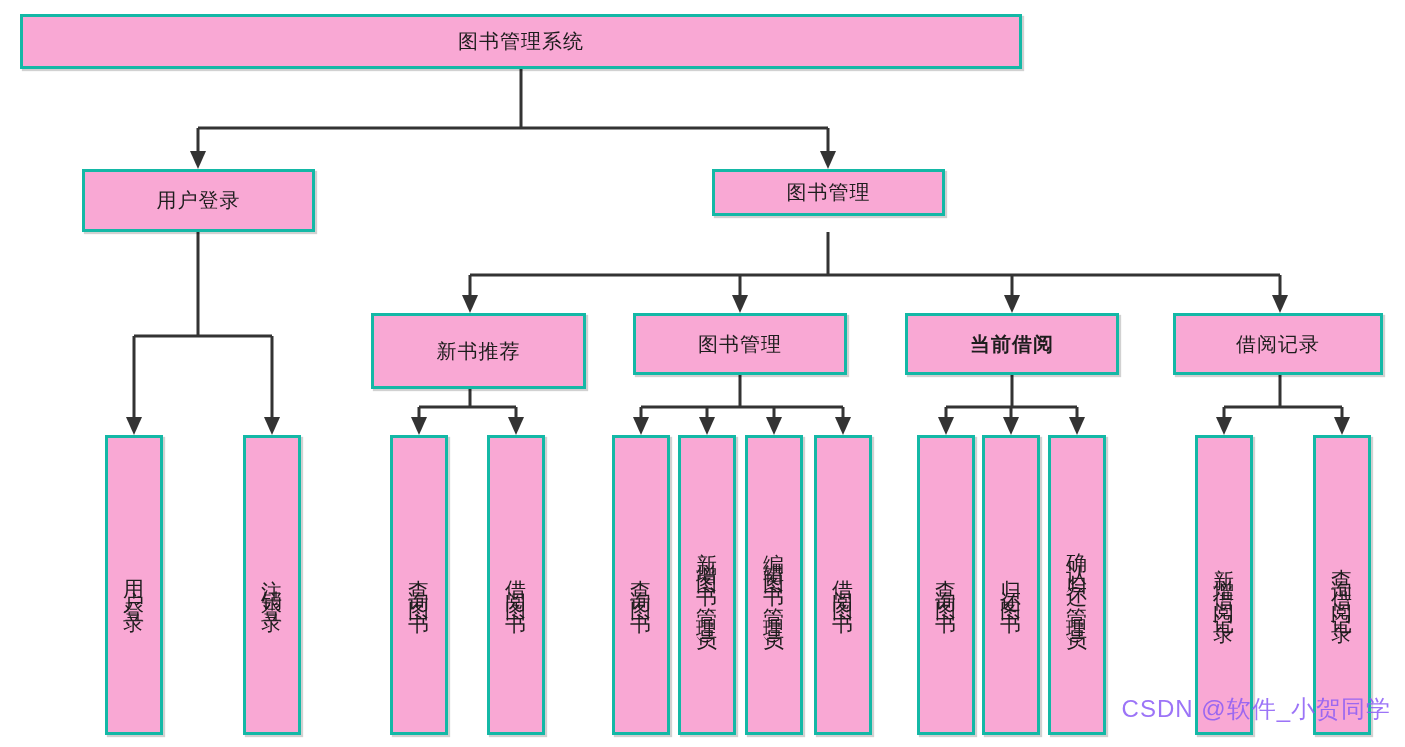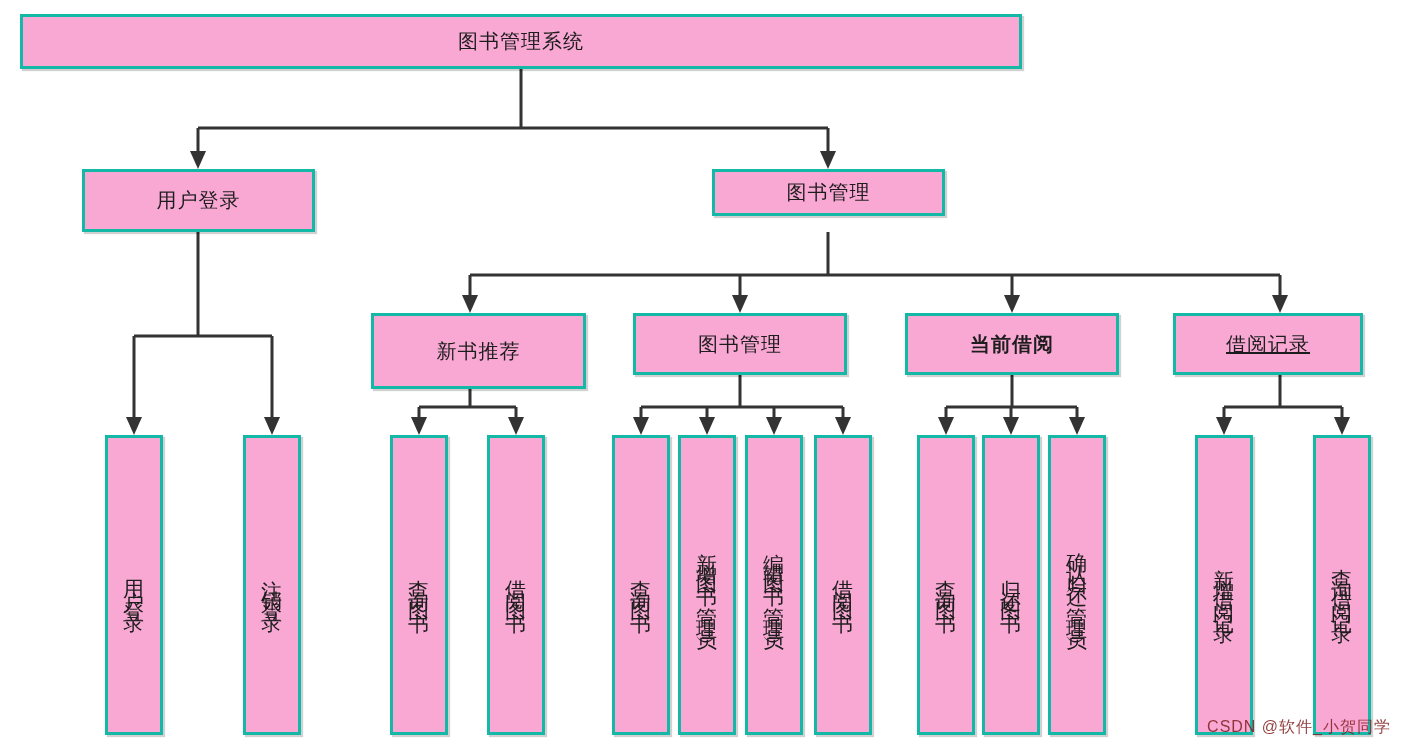--- a/index.html
+++ b/index.html
@@ -47,43 +47,43 @@
   }
 
   
   .n-root          { left: 20px;   top: 14px;  width: 1002px; height: 55px; }
   .n-user-login    { left: 82px;   top: 169px; width: 233px;  height: 63px; }
   .n-book-mgmt     { left: 712px;  top: 169px; width: 233px;  height: 47px; }
 
   .n-new-book-rec  { left: 363px;  top: 313px; width: 215px;  height: 76px; margin-left: 8px; }
   .n-book-borrow   { left: 633px;  top: 313px; width: 214px;  height: 62px; }
   .n-cur-borrow    { left: 905px;  top: 313px; width: 214px;  height: 62px; font-weight: bold; }
-  .n-borrow-rec    { left: 1173px; top: 313px; width: 190px;  height: 62px; text-decoration: underline; }
+  .n-borrow-rec    { left: 1173px; top: 313px; width: 210px;  height: 62px; }
 
   .leaf { top: 435px; width: 58px; height: 300px; }
   .l-a1 { left: 105px; }
   .l-a2 { left: 243px; }
   .l-b1 { left: 390px; }
   .l-b2 { left: 487px; }
   .l-c1 { left: 612px; }
   .l-c2 { left: 678px; }
   .l-c3 { left: 745px; }
   .l-c4 { left: 814px; }
   .l-d1 { left: 917px; }
   .l-d2 { left: 982px; }
   .l-d3 { left: 1048px; }
   .l-e1 { left: 1195px; }
   .l-e2 { left: 1313px; }
 
   .watermark {
     position: absolute;
     right: 14px;
-    bottom: 9px;
-    font-size: 16px;
-    color: #7f1d1d;
+    bottom: 22px;
+    font-size: 24px;
+    color: #8b5cf6;
     opacity: 0.85;
     z-index: 2;
     letter-spacing: 1px;
     white-space: nowrap;
   }
 </style>
 </head>
 <body>
 
 <div class="canvas">

